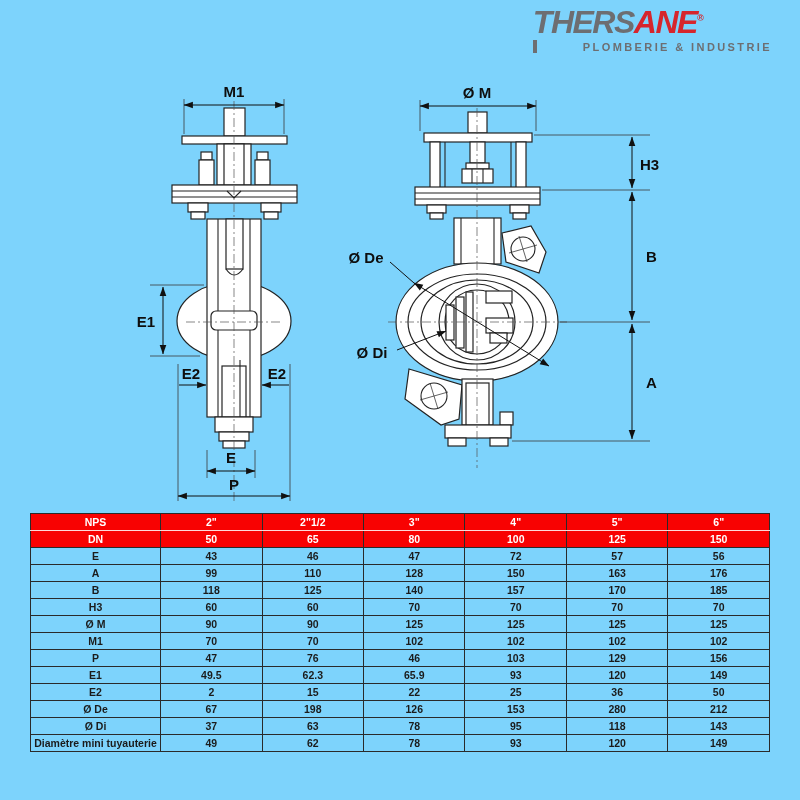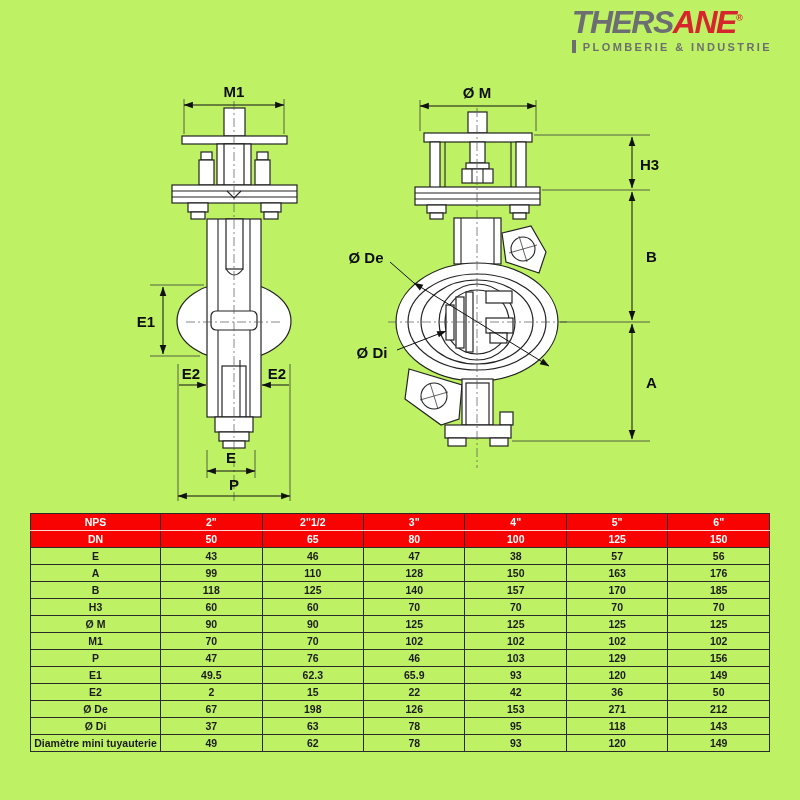--- a/index.html
+++ b/index.html
@@ -2,35 +2,35 @@
 <html style="--accent: #f80202; --logo-gray: #6d6e71; --logo-red: #d6252c;"><head>
 <meta charset="utf-8">
 <style>
   :root{
     --accent:#f80202;
     --logo-gray:#6d6e71;
     --logo-red:#d6252c;
   }
   html,body{margin:0;padding:0;background:#e8e8e8;}
   .sheet{
-    position:relative;width:800px;height:800px;background:#bef264;
+    position:relative;width:800px;height:800px;background:#7dd3fc;
     font-family:"Liberation Sans",sans-serif;overflow:hidden;margin:0 auto;
   }
   
   .logo{position:absolute;top:6px;right:28px;}
   .wordmark{
     font-weight:bold;font-style:italic;font-size:32px;line-height:1;
     letter-spacing:-1.5px;white-space:nowrap;
   }
   .wordmark .g{color:var(--logo-gray);}
   .wordmark .r{color:var(--logo-red);}
   .wordmark sup{font-size:9px;letter-spacing:0;color:var(--logo-red);vertical-align:super;}
   .tagline{
     display:flex;align-items:center;margin-top:2px;color:var(--logo-gray);
-    font-size:11px;font-weight:bold;letter-spacing:2.4px;white-space:nowrap;
+    font-size:11px;font-weight:bold;letter-spacing:2.4px;white-space:nowrap;gap:39px;
   }
   .tagline .bar{width:4px;height:13px;background:var(--logo-gray);margin-right:7px;}
   
   .title{
     position:absolute;left:15px;top:61px;
     font-size:13.5px;font-weight:bold;font-style:italic;
     text-decoration:underline;color:#0f0f0f;letter-spacing:.2px;
   }
   
   svg.draw{position:absolute;left:0;top:0;}
@@ -256,21 +256,21 @@
           <td>80</td>
           <td>100</td>
           <td>125</td>
           <td>150</td>
         </tr>
         <tr>
           <td>E</td>
           <td>43</td>
           <td>46</td>
           <td>47</td>
-          <td>38</td>
+          <td>72</td>
           <td>57</td>
           <td>56</td>
         </tr>
         <tr>
           <td>A</td>
           <td>99</td>
           <td>110</td>
           <td>128</td>
           <td>150</td>
           <td>163</td>
@@ -328,31 +328,31 @@
           <td>65.9</td>
           <td>93</td>
           <td>120</td>
           <td>149</td>
         </tr>
         <tr>
           <td>E2</td>
           <td>2</td>
           <td>15</td>
           <td>22</td>
-          <td>42</td>
+          <td>25</td>
           <td>36</td>
           <td>50</td>
         </tr>
         <tr>
           <td>Ø De</td>
           <td>67</td>
           <td>198</td>
           <td>126</td>
           <td>153</td>
-          <td>271</td>
+          <td>280</td>
           <td>212</td>
         </tr>
         <tr>
           <td>Ø Di</td>
           <td>37</td>
           <td>63</td>
           <td>78</td>
           <td>95</td>
           <td>118</td>
           <td>143</td>

